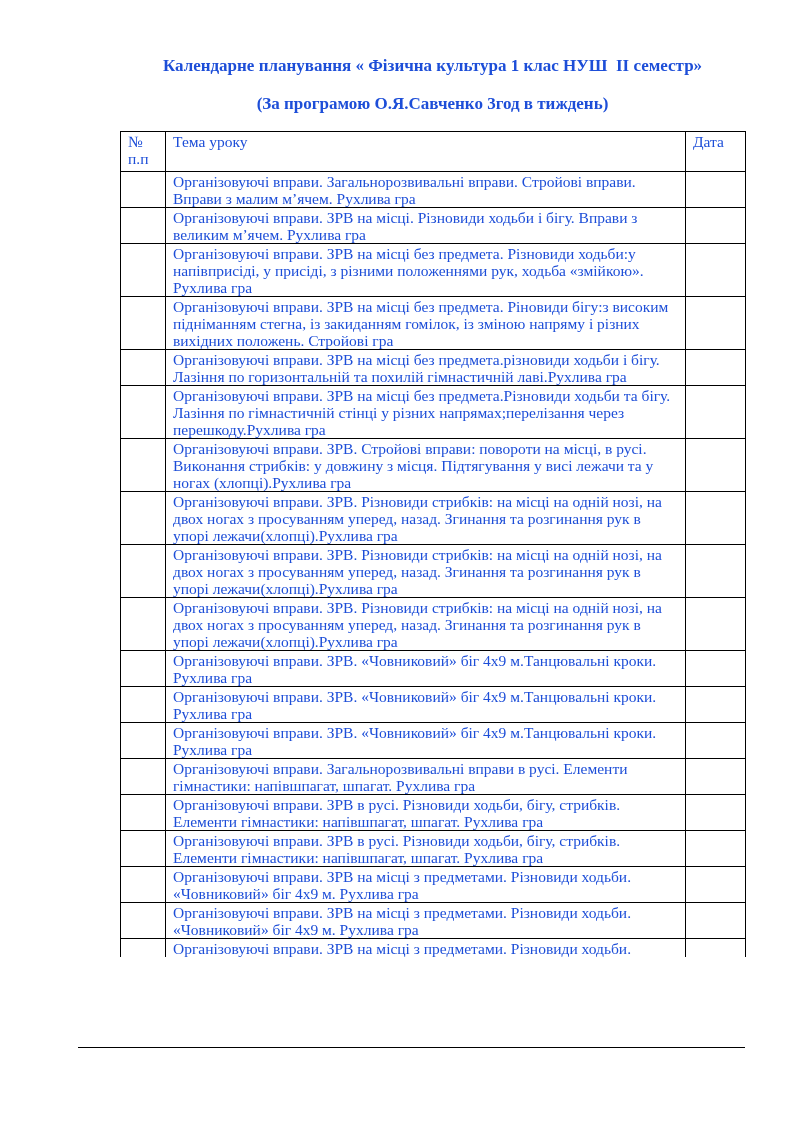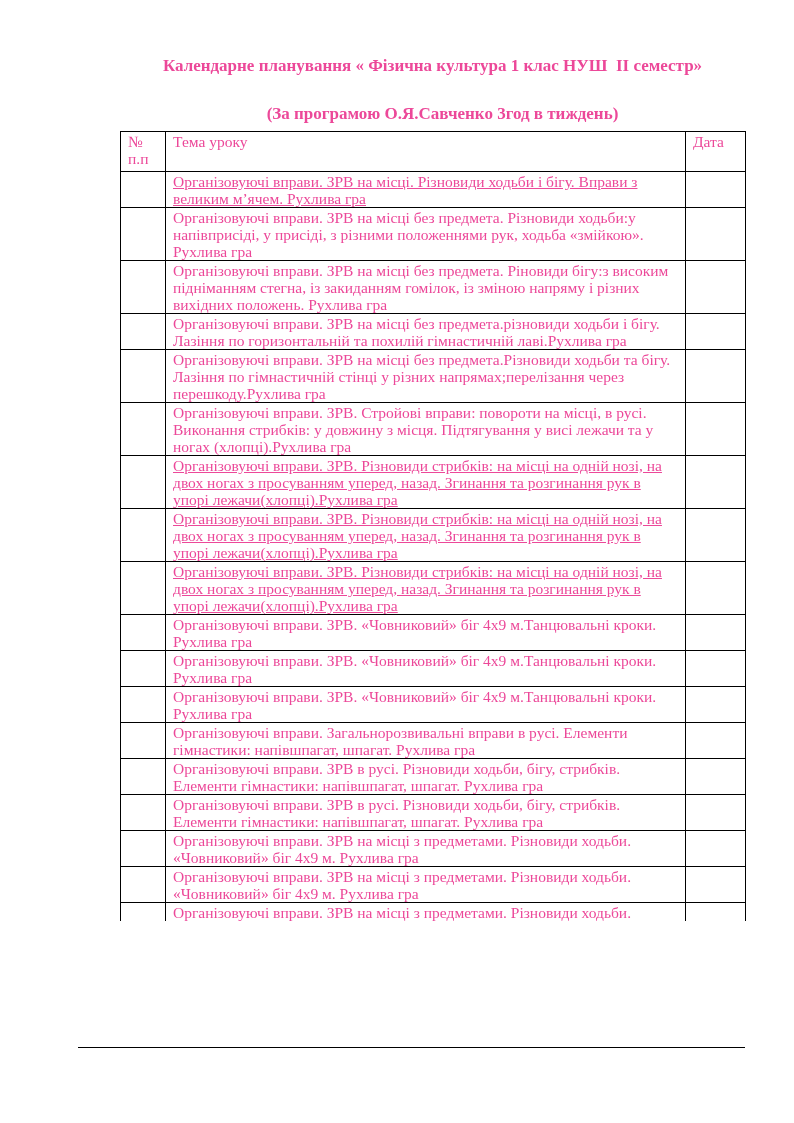--- a/index.html
+++ b/index.html
@@ -6,41 +6,41 @@
     margin: 0;
     padding: 0;
     background: #ffffff;
   }
   .page {
     position: relative;
     width: 794px;
     height: 1123px;
     background: #ffffff;
     font-family: "Liberation Serif", "DejaVu Serif", serif;
-    color: #ec4899;
+    color: #1d4ed8;
     overflow: hidden;
   }
   .doc-title {
     position: absolute;
     left: 120px;
     top: 56px;
     width: 625px;
     margin: 0;
     text-align: center;
     font-size: 17px;
     line-height: 20px;
     font-weight: bold;
     white-space: pre-wrap;
   }
   .doc-subtitle {
     position: absolute;
     left: 120px;
     top: 94px;
     width: 625px;
-    margin: 10px;
+    margin: 0;
     text-align: center;
     font-size: 17px;
     line-height: 20px;
     font-weight: bold;
     white-space: pre-wrap;
   }
   .table-wrap {
     position: absolute;
     left: 120px;
     top: 131px;
@@ -72,21 +72,20 @@
   }
   th.h-num {
     white-space: pre-line; 
   }
   tbody tr:last-child td {
     border-bottom: none; 
     margin-top: 29px;
   }
   td.justify {
     text-align: justify;
-    text-decoration: underline;
   }
   .cut-line {
     position: absolute;
     left: 78px;
     top: 1047px;
     width: 667px;
     height: 1px;
     background: #000000;
   }
 </style>
@@ -110,31 +109,36 @@
         <tr>
           <th class="h-num">№
 п.п</th>
           <th>Тема уроку</th>
           <th>Дата</th>
         </tr>
       </thead>
       <tbody id="lesson-rows">
           <tr>
     <td></td>
+    <td>Організовуючі вправи. Загальнорозвивальні вправи. Стройові вправи. Вправи з малим м’ячем. Рухлива гра</td>
+    <td></td>
+  </tr>
+          <tr>
+    <td></td>
     <td class="justify">Організовуючі вправи. ЗРВ на місці. Різновиди ходьби і бігу. Вправи з великим м’ячем. Рухлива гра</td>
     <td></td>
   </tr>
           <tr>
     <td></td>
     <td>Організовуючі вправи. ЗРВ на місці без предмета. Різновиди ходьби:у напівприсіді, у присіді, з різними положеннями рук, ходьба «змійкою». Рухлива гра</td>
     <td></td>
   </tr>
           <tr>
     <td></td>
-    <td>Організовуючі вправи. ЗРВ на місці без предмета. Ріновиди бігу:з високим підніманням стегна, із закиданням гомілок, із зміною напряму і різних вихідних положень. Рухлива гра</td>
+    <td>Організовуючі вправи. ЗРВ на місці без предмета. Ріновиди бігу:з високим підніманням стегна, із закиданням гомілок, із зміною напряму і різних вихідних положень. Стройові гра</td>
     <td></td>
   </tr>
           <tr>
     <td></td>
     <td>Організовуючі вправи. ЗРВ на місці без предмета.різновиди ходьби і бігу. Лазіння по горизонтальній та похилій гімнастичній лаві.Рухлива гра</td>
     <td></td>
   </tr>
           <tr>
     <td></td>
     <td>Організовуючі вправи. ЗРВ на місці без предмета.Різновиди ходьби та бігу. Лазіння по гімнастичній стінці у різних напрямах;перелізання через перешкоду.Рухлива гра</td>

